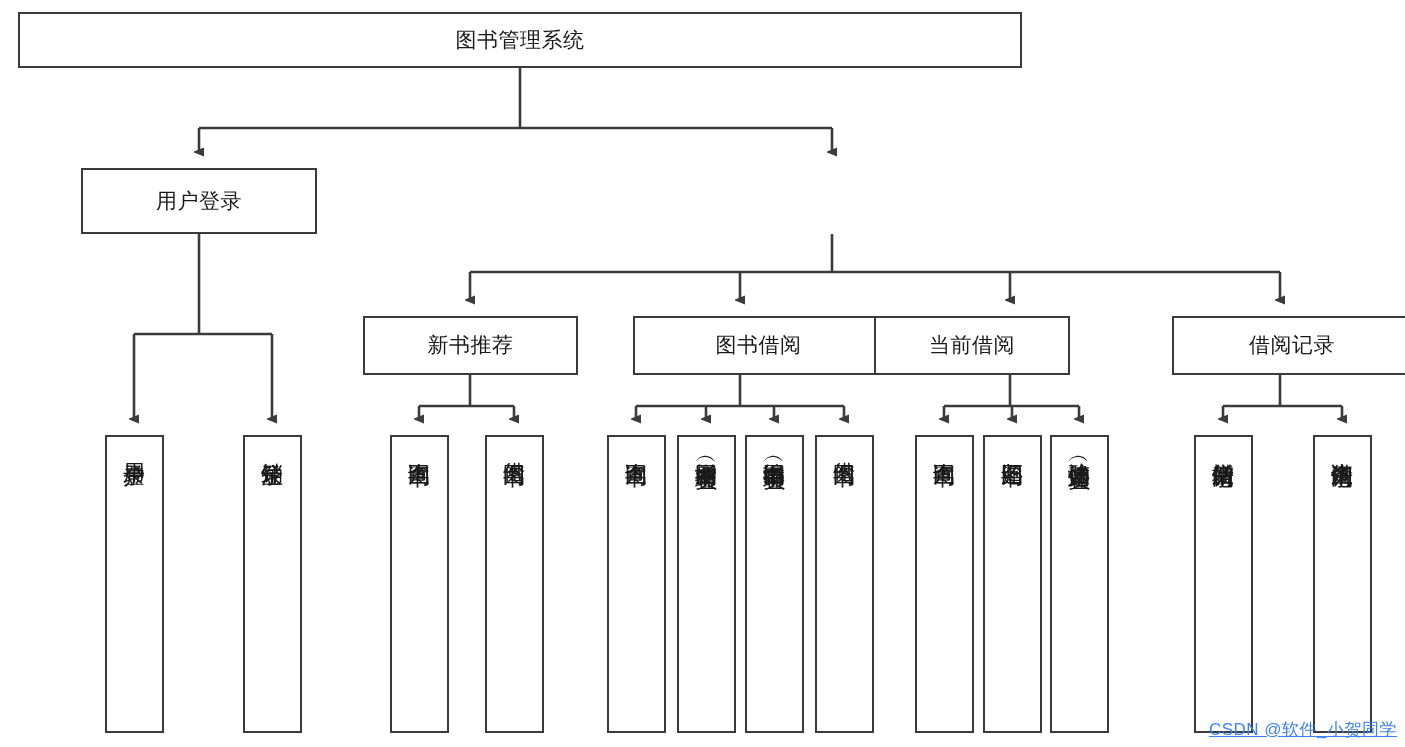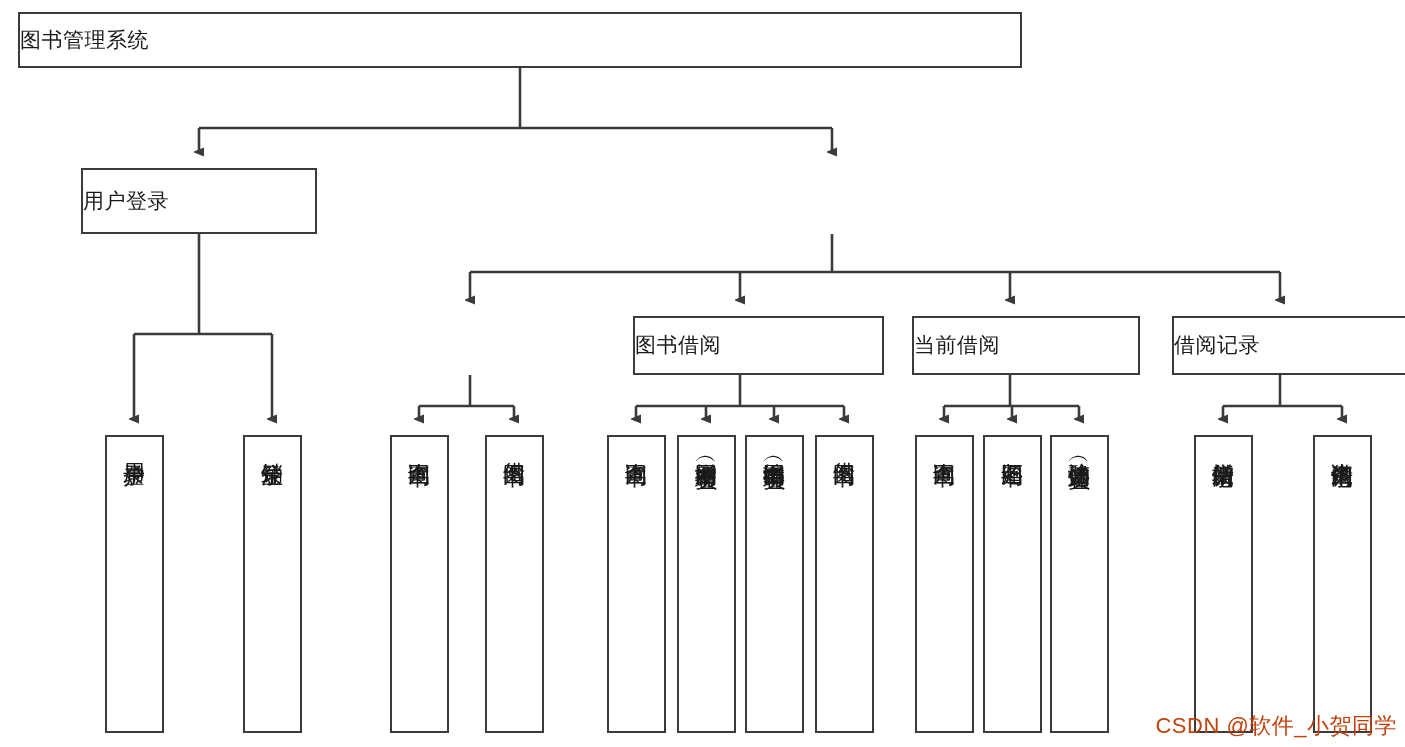--- a/index.html
+++ b/index.html
@@ -26,20 +26,21 @@
     width: 1405px;
     height: 747px;
   }
   .node-box {
     position: absolute;
     box-sizing: border-box;
     background: #ffffff;
     border: 2px solid #3b3b3b;
     display: flex;
     align-items: center;
+    justify-content: center;
   }
   .node-label {
     color: #1a1a1a;
     font-size: 21px;
     line-height: 1.18;
     letter-spacing: 0.5px;
     white-space: nowrap;
   }
   .node-box.vertical {
     align-items: flex-start;
@@ -52,24 +53,25 @@
     font-size: 22px;
     line-height: 1.05;
     letter-spacing: 1px;
     white-space: normal;
     max-height: 282px;
   }
   .watermark {
     position: absolute;
     right: 8px;
     bottom: 6px;
-    font-size: 22px;
-    color: #c2410c;
+    font-size: 17px;
+    color: #3b82f6;
     letter-spacing: 0.5px;
     white-space: nowrap;
+    text-decoration: underline;
   }
 </style>
 </head>
 <body>
 
 <div id="diagram-root">
 
   <svg id="tree-svg" viewBox="0 0 1405 747">
     <defs>
       <marker id="arrowhead" markerWidth="10" markerHeight="10" refX="4.6" refY="5" orient="auto" markerUnits="userSpaceOnUse">
@@ -121,24 +123,27 @@
   </svg>
 
   <div class="node-box" style="left:18px; top:12px; width:1004px; height:56px;">
     <span class="node-label">图书管理系统</span>
   </div>
 
   <div class="node-box" style="left:81px; top:168px; width:236px; height:66px;">
     <span class="node-label">用户登录</span>
   </div>
 
+  <div class="node-box" style="left:363px; top:316px; width:215px; height:59px;">
+    <span class="node-label">新书推荐</span>
+  </div>
   <div class="node-box" style="left:633px; top:316px; width:251px; height:59px;">
     <span class="node-label">图书借阅</span>
   </div>
-  <div class="node-box" style="left:912px; top:316px; width:228px; height:59px;">
+  <div class="node-box" style="left:874px; top:316px; width:196px; height:59px;">
     <span class="node-label">当前借阅</span>
   </div>
   <div class="node-box" style="left:1172px; top:316px; width:240px; height:59px;">
     <span class="node-label">借阅记录</span>
   </div>
 
   <div class="node-box vertical" style="left:105px; top:435px; width:59px; height:298px;">
     <span class="node-label">用户登录</span>
   </div>
   <div class="node-box vertical" style="left:243px; top:435px; width:59px; height:298px;">

